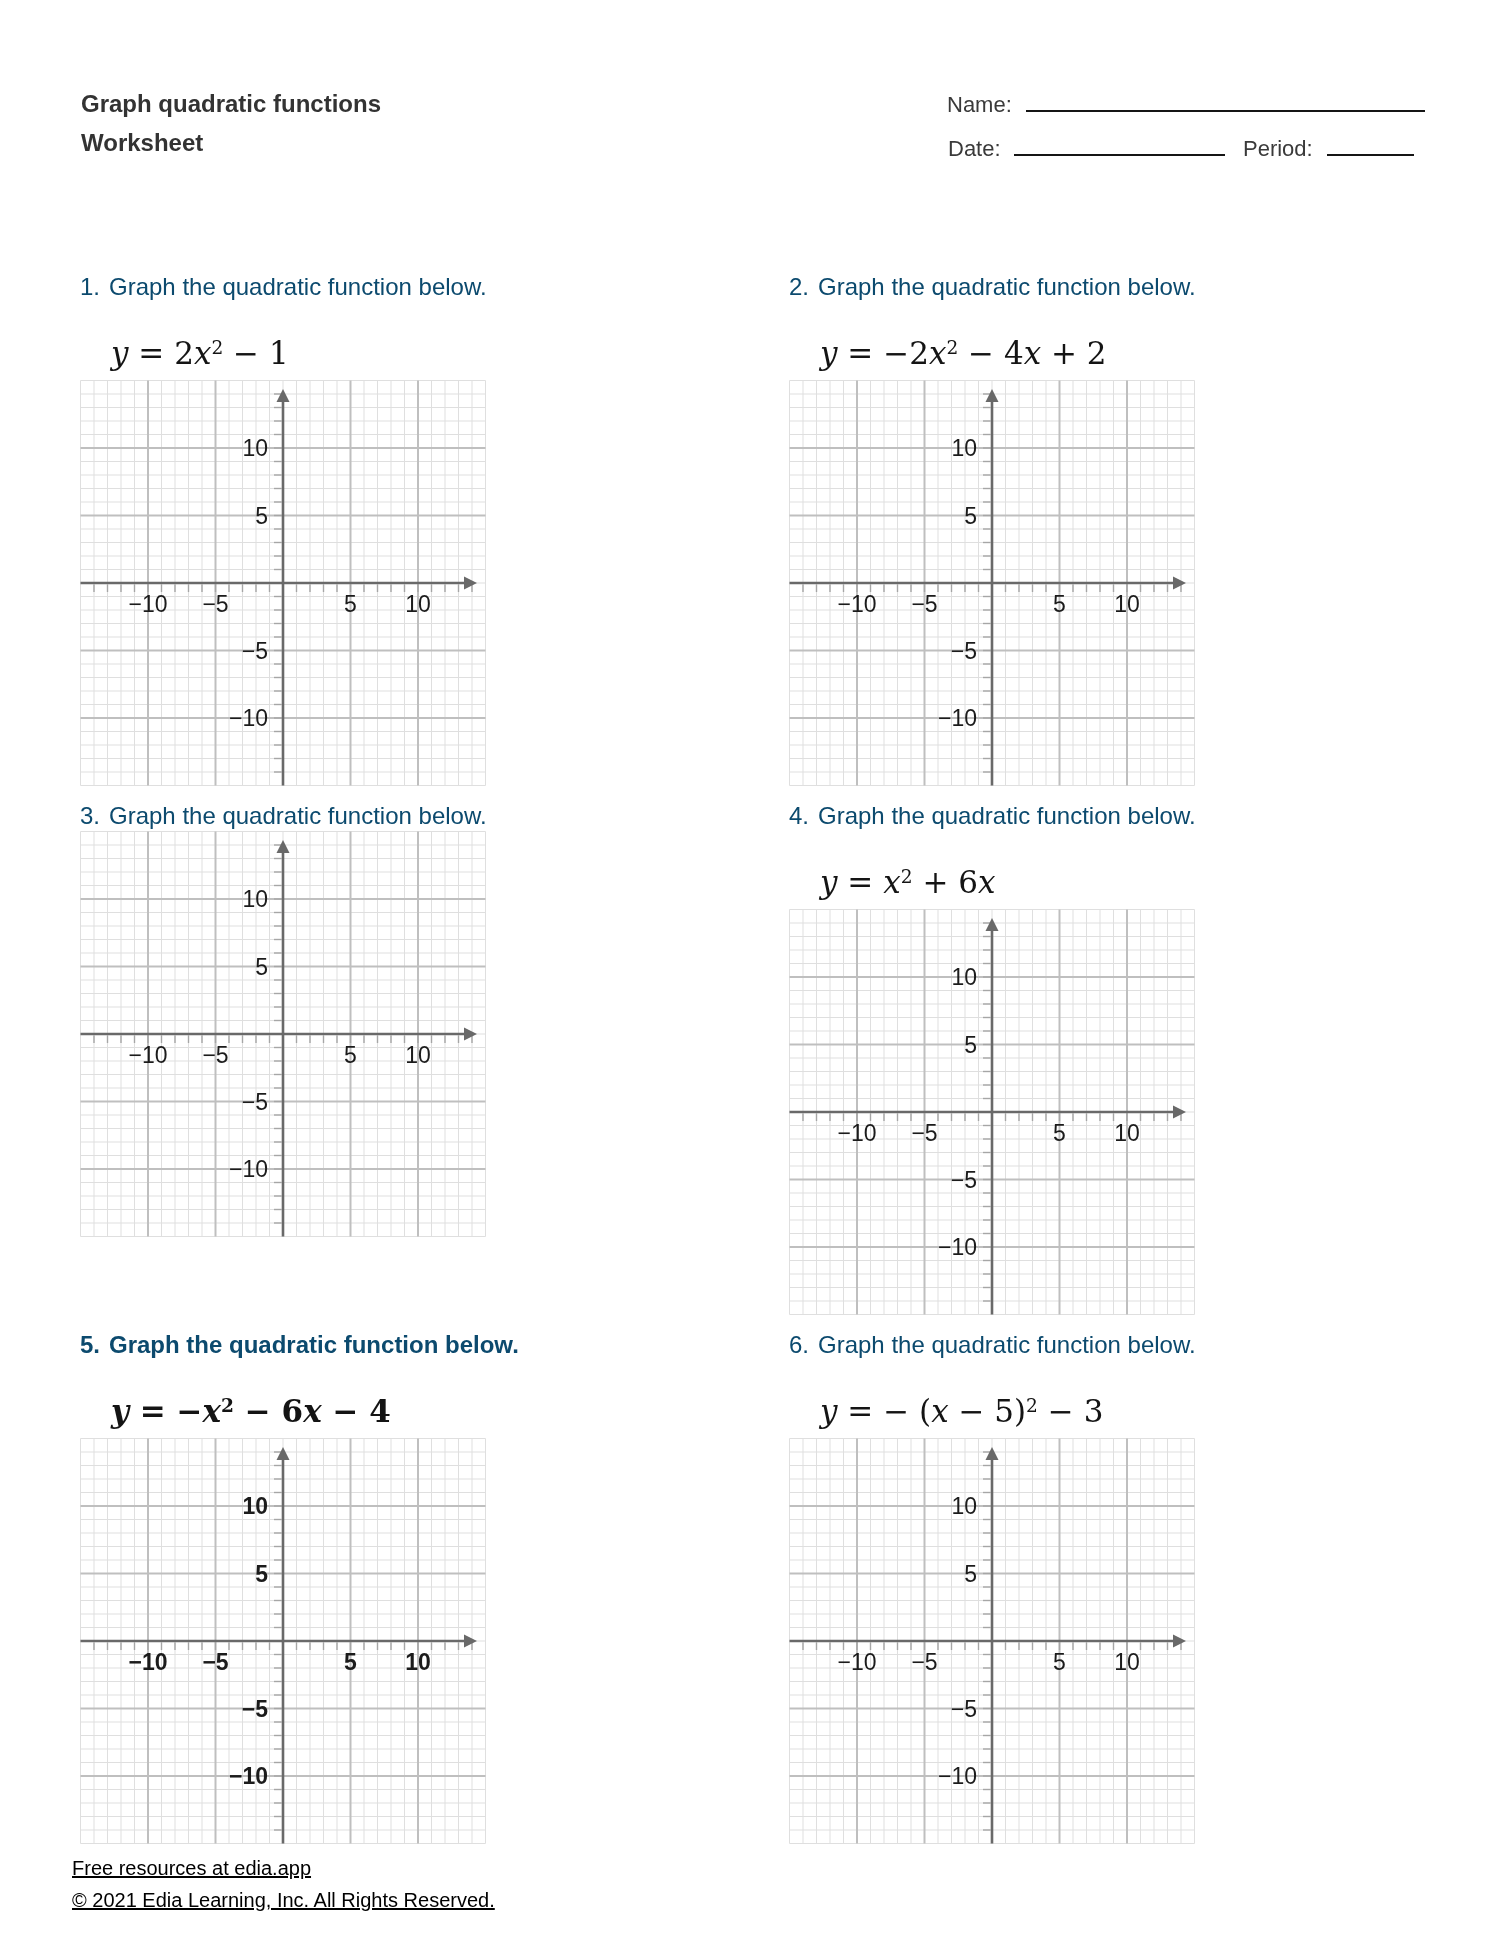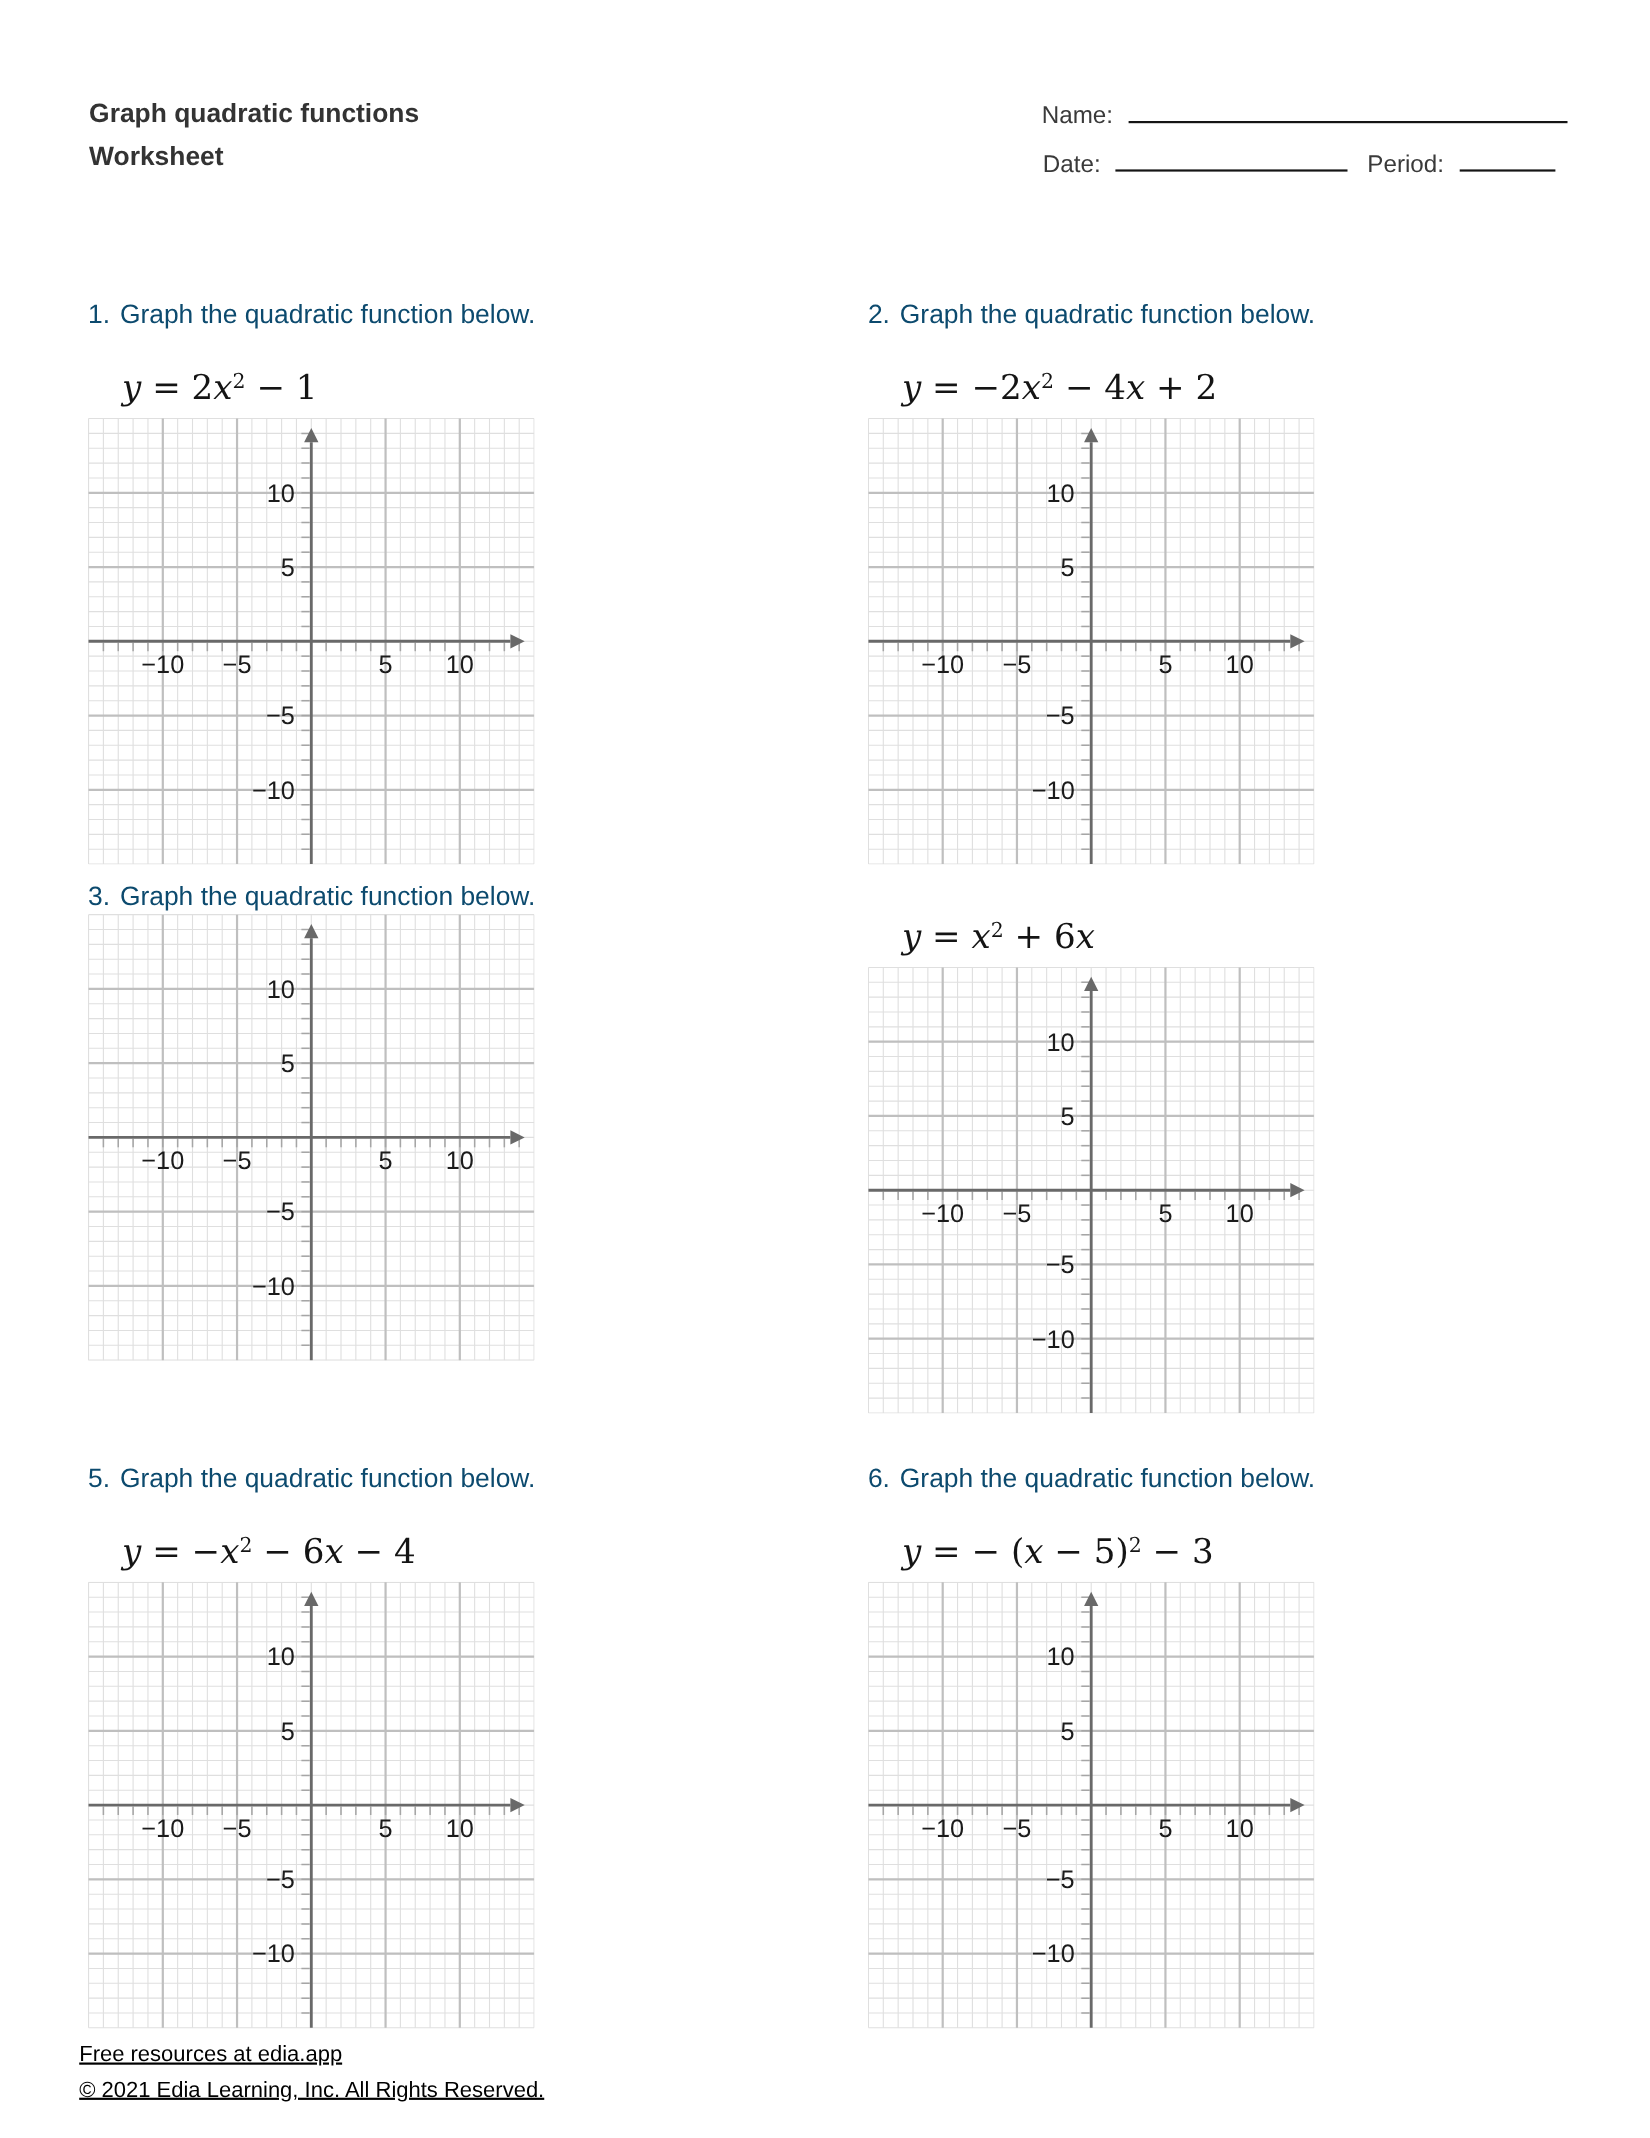--- a/index.html
+++ b/index.html
@@ -477,20 +477,21 @@
         <text x="338" y="232" text-anchor="middle" font-size="23" fill="#1b1b1b" font-family="&quot;Liberation Sans&quot;, sans-serif">10</text>
         <text x="188" y="76" text-anchor="end" font-size="23" fill="#1b1b1b" font-family="&quot;Liberation Sans&quot;, sans-serif">10</text>
         <text x="188" y="143.5" text-anchor="end" font-size="23" fill="#1b1b1b" font-family="&quot;Liberation Sans&quot;, sans-serif">5</text>
         <text x="188" y="278.5" text-anchor="end" font-size="23" fill="#1b1b1b" font-family="&quot;Liberation Sans&quot;, sans-serif">−5</text>
         <text x="188" y="346" text-anchor="end" font-size="23" fill="#1b1b1b" font-family="&quot;Liberation Sans&quot;, sans-serif">−10</text>
       </svg>
     </div>
 </div>
 
 <div class="problem" style="left:789px;top:801px;">
+  <div class="prompt"><span class="num">4.</span><span>Graph the quadratic function below.</span></div>
   <div class="equation"><i>y</i> = <i>x</i><sup>2</sup> + 6<i>x</i></div>
   <div class="graph">
       <svg width="406" height="406" viewBox="0 0 406 406">
         <line x1="0.5" y1="0.5" x2="0.5" y2="405.5" stroke="#dfdfdf" stroke-width="1"></line>
         <line x1="0.5" y1="0.5" x2="405.5" y2="0.5" stroke="#dfdfdf" stroke-width="1"></line>
         <line x1="14" y1="0.5" x2="14" y2="405.5" stroke="#dfdfdf" stroke-width="1"></line>
         <line x1="0.5" y1="14" x2="405.5" y2="14" stroke="#dfdfdf" stroke-width="1"></line>
         <line x1="27.5" y1="0.5" x2="27.5" y2="405.5" stroke="#dfdfdf" stroke-width="1"></line>
         <line x1="0.5" y1="27.5" x2="405.5" y2="27.5" stroke="#dfdfdf" stroke-width="1"></line>
         <line x1="41" y1="0.5" x2="41" y2="405.5" stroke="#dfdfdf" stroke-width="1"></line>
@@ -622,21 +623,21 @@
         <text x="270.5" y="232" text-anchor="middle" font-size="23" fill="#1b1b1b" font-family="&quot;Liberation Sans&quot;, sans-serif">5</text>
         <text x="338" y="232" text-anchor="middle" font-size="23" fill="#1b1b1b" font-family="&quot;Liberation Sans&quot;, sans-serif">10</text>
         <text x="188" y="76" text-anchor="end" font-size="23" fill="#1b1b1b" font-family="&quot;Liberation Sans&quot;, sans-serif">10</text>
         <text x="188" y="143.5" text-anchor="end" font-size="23" fill="#1b1b1b" font-family="&quot;Liberation Sans&quot;, sans-serif">5</text>
         <text x="188" y="278.5" text-anchor="end" font-size="23" fill="#1b1b1b" font-family="&quot;Liberation Sans&quot;, sans-serif">−5</text>
         <text x="188" y="346" text-anchor="end" font-size="23" fill="#1b1b1b" font-family="&quot;Liberation Sans&quot;, sans-serif">−10</text>
       </svg>
     </div>
 </div>
 
-<div class="problem" style="left:80px;top:1330px;">
+<div class="problem" style="left:80px;top:1330px;font-weight:bold;">
   <div class="prompt"><span class="num">5.</span><span>Graph the quadratic function below.</span></div>
   <div class="equation"><i>y</i> = −<i>x</i><sup>2</sup> − 6<i>x</i> − 4</div>
   <div class="graph">
       <svg width="406" height="406" viewBox="0 0 406 406">
         <line x1="0.5" y1="0.5" x2="0.5" y2="405.5" stroke="#dfdfdf" stroke-width="1"></line>
         <line x1="0.5" y1="0.5" x2="405.5" y2="0.5" stroke="#dfdfdf" stroke-width="1"></line>
         <line x1="14" y1="0.5" x2="14" y2="405.5" stroke="#dfdfdf" stroke-width="1"></line>
         <line x1="0.5" y1="14" x2="405.5" y2="14" stroke="#dfdfdf" stroke-width="1"></line>
         <line x1="27.5" y1="0.5" x2="27.5" y2="405.5" stroke="#dfdfdf" stroke-width="1"></line>
         <line x1="0.5" y1="27.5" x2="405.5" y2="27.5" stroke="#dfdfdf" stroke-width="1"></line>

